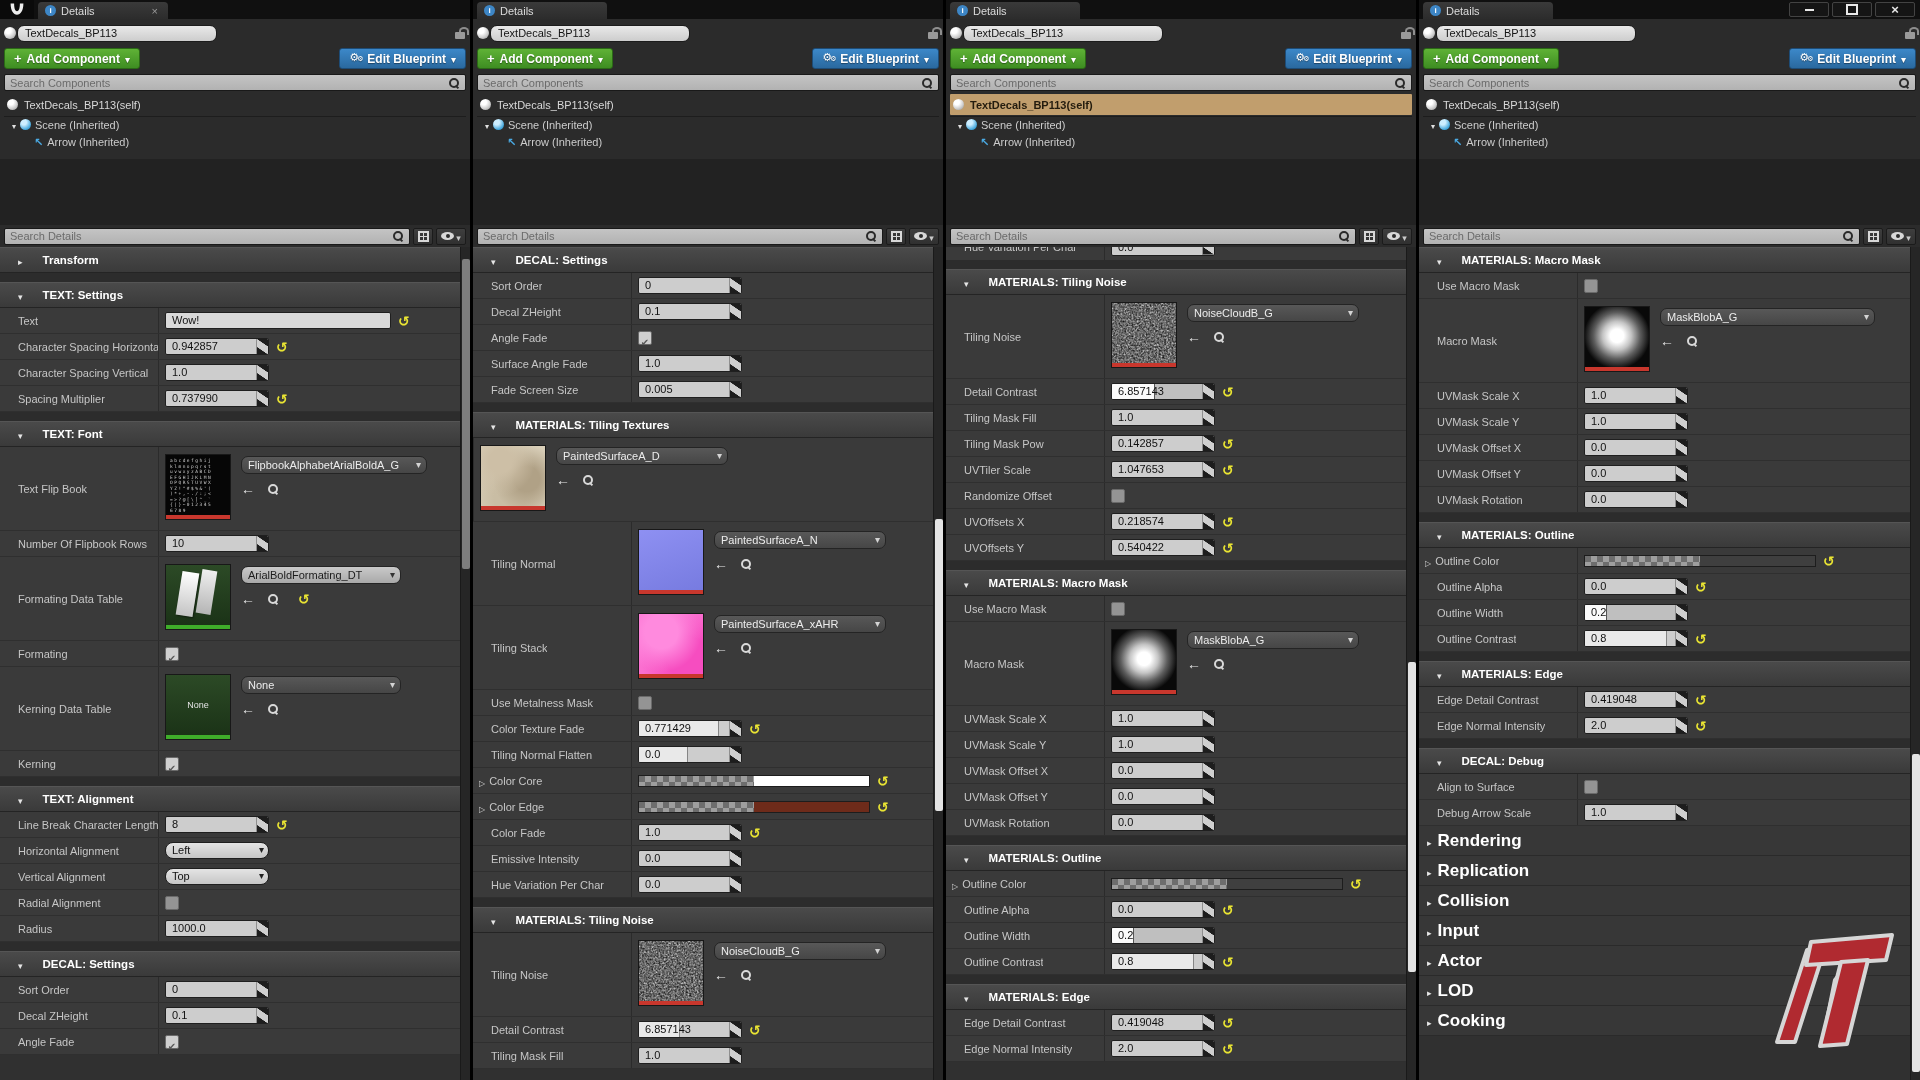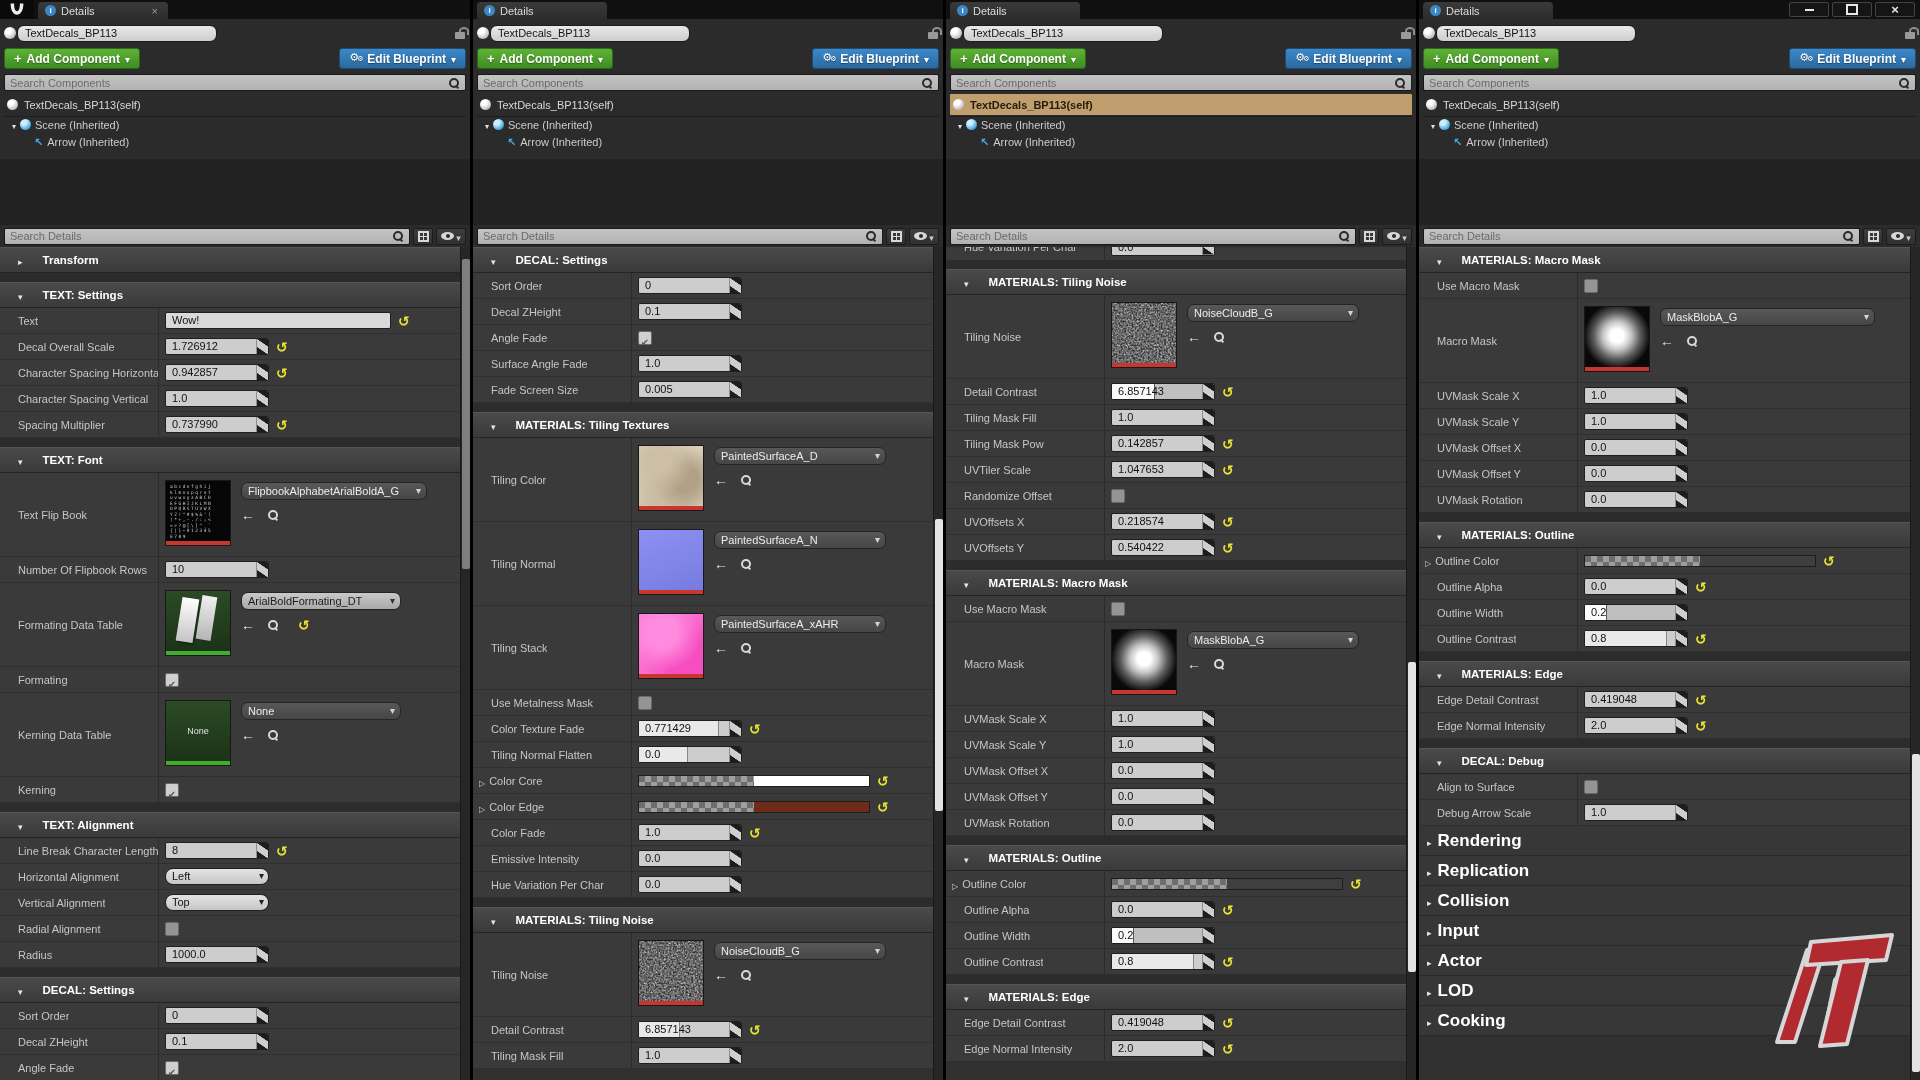--- a/index.html
+++ b/index.html
@@ -240,32 +240,20 @@
           </div>
     <div class="pval">
             <span class="textfield">
               <span class="sv">Wow!</span>
             </span>
             <span class="revert"></span>
           </div>
         </div>
         <div class="prow">
     <div class="plabel">
-            <span class="plabel-t">Decal Overall Scale</span>
-          </div>
-    <div class="pval">
-            <span class="spinfield">
-              <span class="sv">1.726912</span>
-              <span class="spinner"></span>
-            </span>
-            <span class="revert"></span>
-          </div>
-        </div>
-        <div class="prow">
-    <div class="plabel">
             <span class="plabel-t">Character Spacing Horizontal</span>
           </div>
     <div class="pval">
             <span class="spinfield">
               <span class="sv">0.942857</span>
               <span class="spinner"></span>
             </span>
             <span class="revert"></span>
           </div>
         </div>
@@ -600,23 +588,20 @@
               <span class="spinner"></span>
             </span>
           </div>
         </div>
         <div class="spacer"></div>
         <div class="cat">
           <span class="carrow"></span>
           <span class="cat-t">MATERIALS: Tiling Textures</span>
         </div>
         <div class="arow">
-      <div class="plabel">
-            <span class="plabel-t">Tiling Color</span>
-          </div>
       <div class="pval top">
         <div class="thumbwrap">
               <div class="thumb th-beige"></div>
               <div class="underline" style="background:#c8372d"></div>
             </div>
         <div class="acol">
           <div class="adrop" style="width:172px"><span class="sv">PaintedSurfaceA_D</span><span class="dcaret"></span></div>
           <div class="aicons">
                 <span class="aarrow"></span>
                 <span class="mag light"></span>

